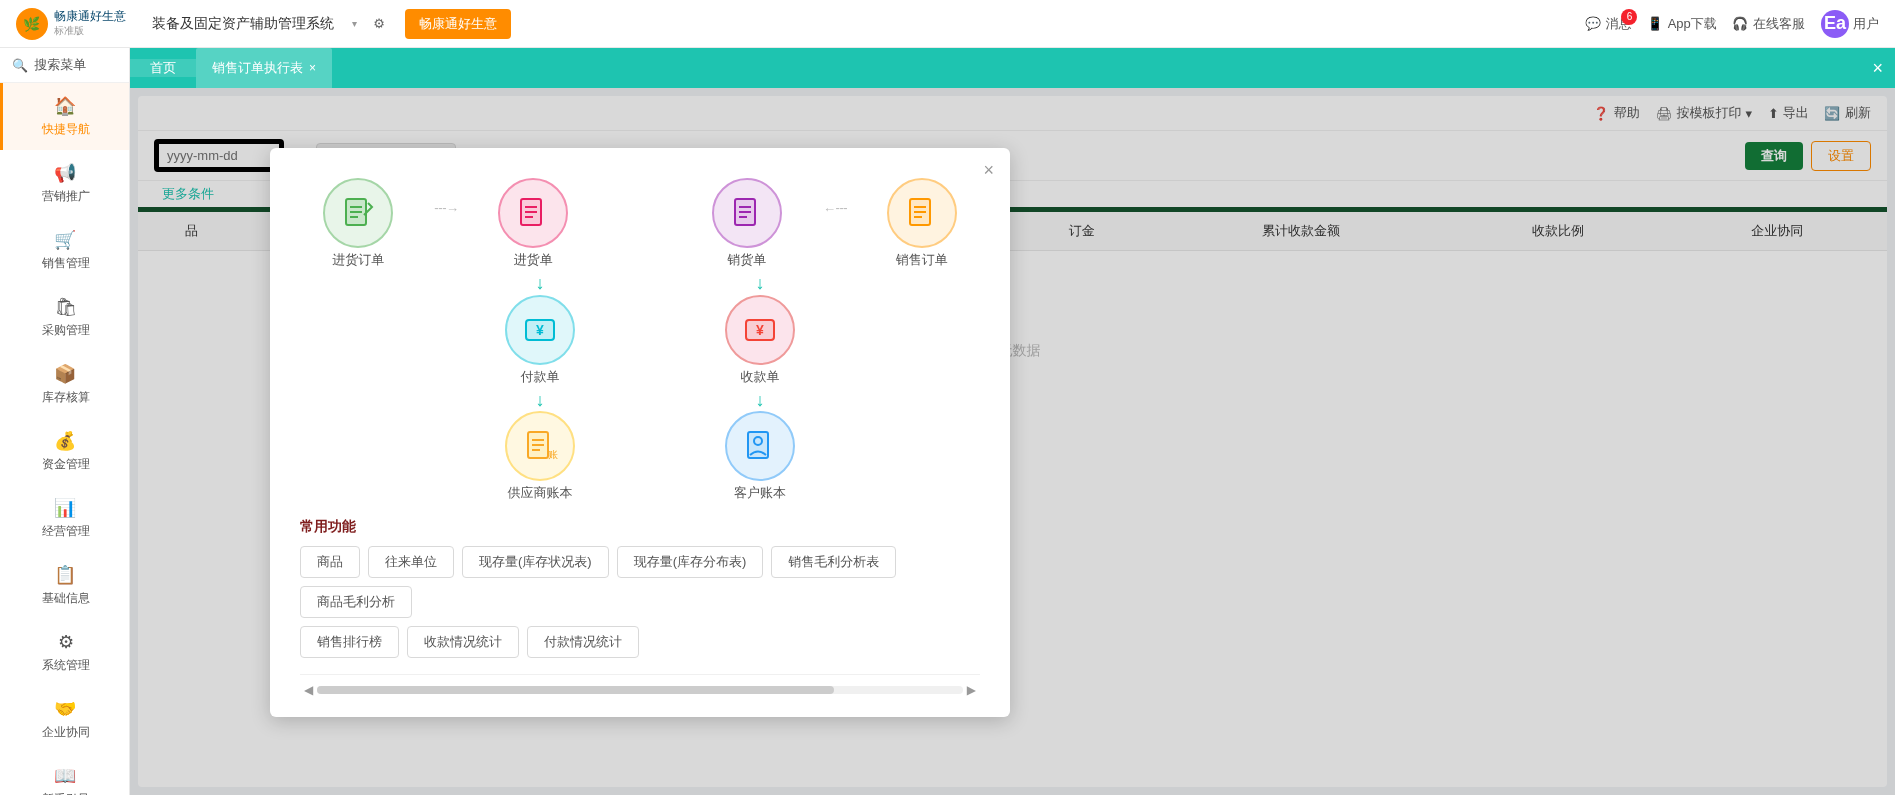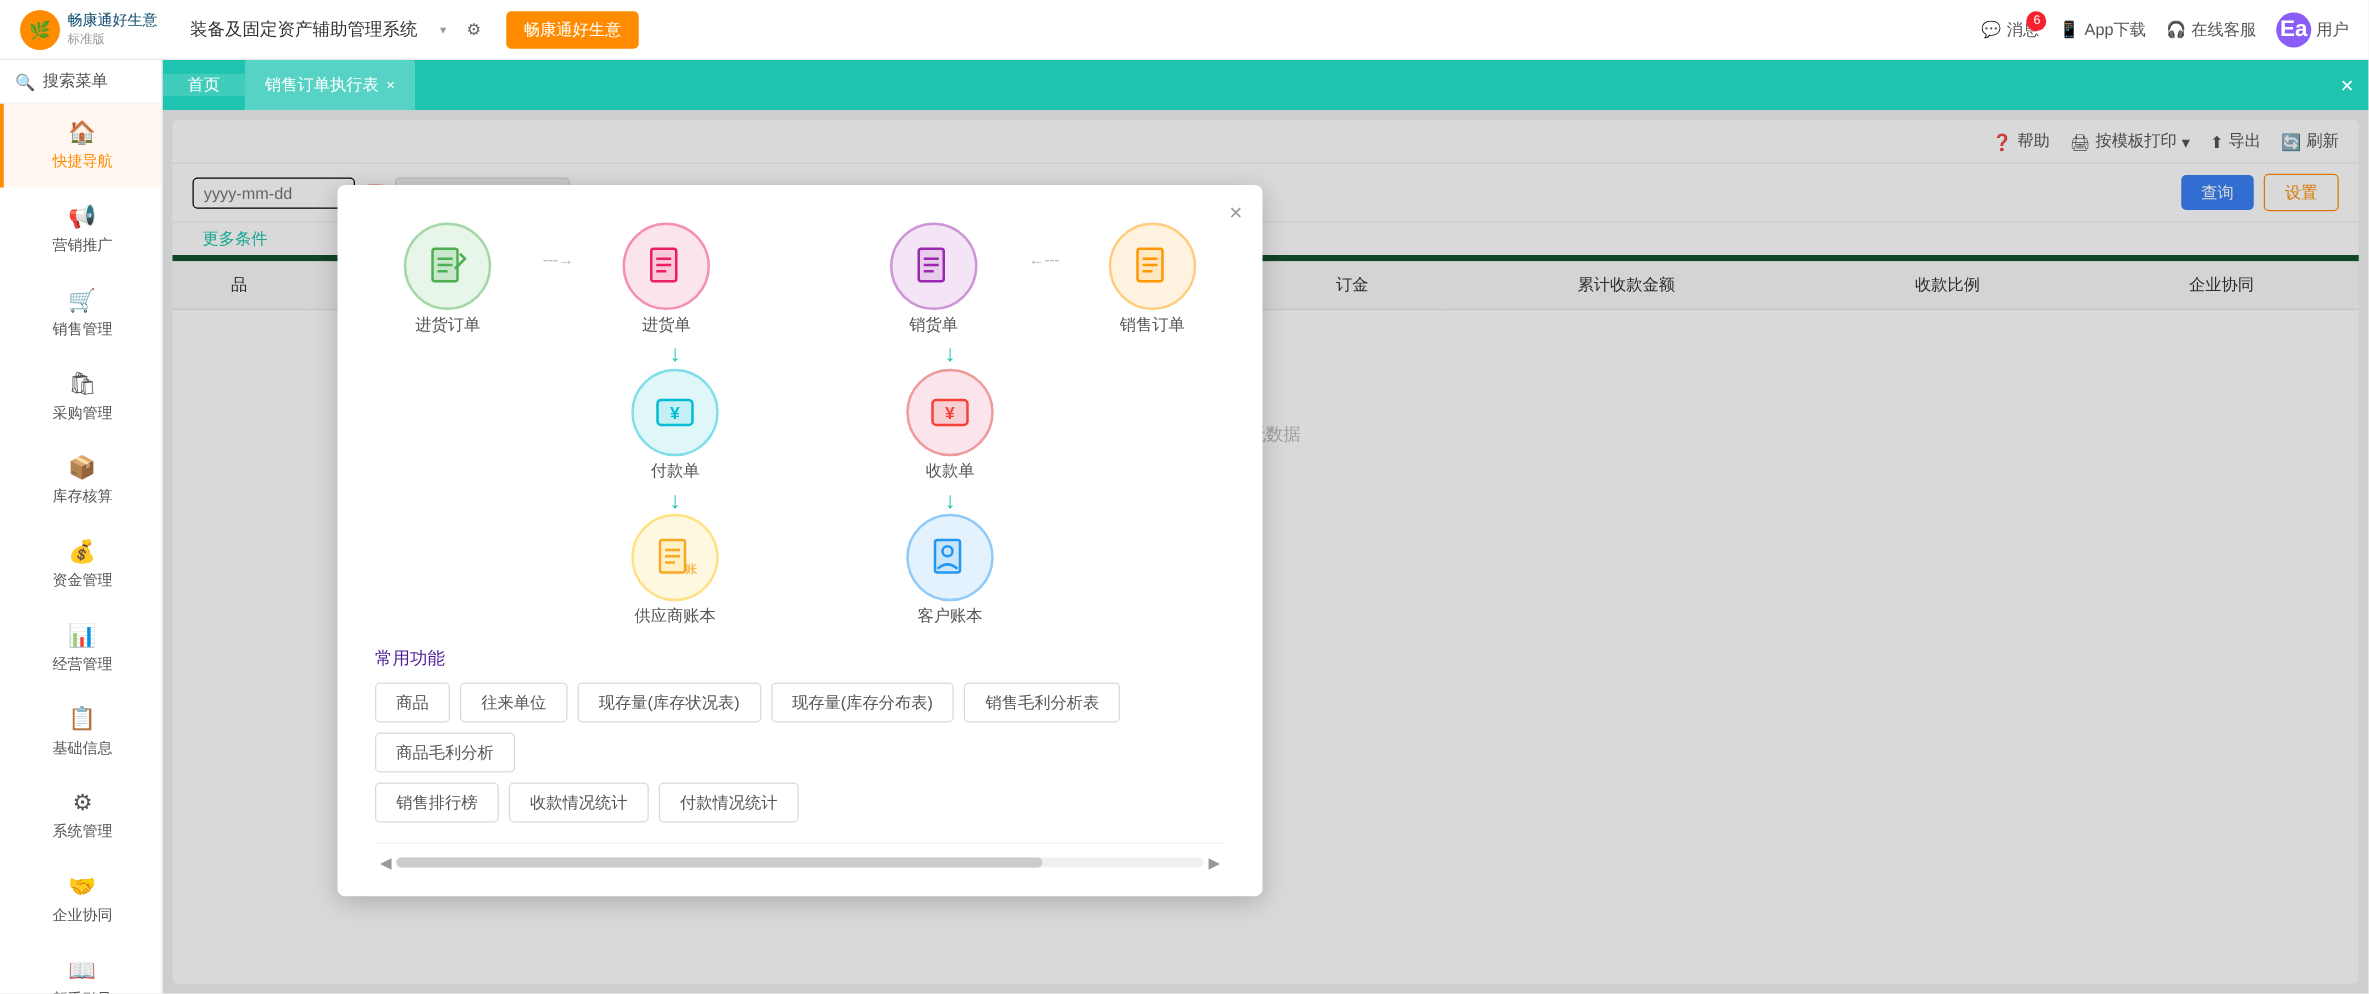--- a/index.html
+++ b/index.html
@@ -25,23 +25,23 @@
     .top-right { margin-left: auto; display: flex; align-items: center; gap: 16px; }
     .top-right-item { display: flex; align-items: center; gap: 4px; color: #555; font-size: 13px; cursor: pointer; position: relative; }
     .badge { background: #f5222d; color: white; border-radius: 50%; width: 16px; height: 16px; font-size: 10px; display: flex; align-items: center; justify-content: center; position: absolute; top: -6px; right: -6px; }
 
     
     .search-menu { padding: 8px 12px; display: flex; align-items: center; gap: 6px; color: #555; font-size: 13px; cursor: pointer; border-bottom: 1px solid #f0f0f0; }
     .sidebar-item { padding: 12px 0; display: flex; flex-direction: column; align-items: center; gap: 4px; cursor: pointer; color: #555; font-size: 12px; border-left: 3px solid transparent; }
     .sidebar-item.active { background: #fff7f0; color: #ff8c00; border-left: 3px solid #ff8c00; }
     .sidebar-item .icon { font-size: 18px; }
     .toolbar-btn { display: flex; align-items: center; gap: 4px; color: #555; font-size: 13px; cursor: pointer; }
-    .filter-date { border: 1px solid #000000; border-radius: 4px; padding: 4px 8px; font-size: 13px; width: 130px; color: #bbb; }
+    .filter-date { border: 5px solid #000000; border-radius: 4px; padding: 4px 8px; font-size: 13px; width: 130px; color: #bbb; }
     .filter-select { border: 1px solid #d9d9d9; border-radius: 4px; padding: 4px 8px; font-size: 13px; width: 140px; color: #555; appearance: none; }
-    .query-btn { background: #3b82f6; color: white; border: none; padding: 5px 16px; border-radius: 4px; font-size: 13px; cursor: pointer; }
+    .query-btn { background: #15803d; color: white; border: none; padding: 5px 16px; border-radius: 4px; font-size: 13px; cursor: pointer; font-weight: bold; }
     .set-btn { background: #fff; color: #ff8c00; border: 1px solid #ff8c00; padding: 5px 16px; border-radius: 4px; font-size: 13px; cursor: pointer; }
     .more-conditions { color: #1ec4b0; font-size: 13px; cursor: pointer; padding: 4px 8px; }
 
     
     .table-container { flex: 1; overflow: auto; }
     .data-table { width: 100%; border-collapse: collapse; }
     .data-table th { background: #fafafa; border-bottom: 1px solid #e8e8e8; padding: 10px 12px; font-size: 13px; color: #333; font-weight: 500; text-align: center; white-space: nowrap; }
     .no-data { display: flex; align-items: center; justify-content: center; height: 200px; color: #bbb; font-size: 14px; }
 
     
@@ -57,21 +57,21 @@
     .wf-circle.red { background: #fce4ec; color: #e91e63; border: 2px solid #f48fb1; }
     .wf-circle.purple { background: #f3e5f5; color: #9c27b0; border: 2px solid #ce93d8; }
     .wf-circle.orange { background: #fff3e0; color: #ff9800; border: 2px solid #ffcc80; }
     .wf-circle.teal { background: #e0f7fa; color: #00bcd4; border: 2px solid #80deea; }
     .wf-circle.pink { background: #fce4ec; color: #f44336; border: 2px solid #ef9a9a; }
     .wf-circle.yellow { background: #fff8e1; color: #f9a825; border: 2px solid #ffe082; }
     .wf-circle.blue { background: #e3f2fd; color: #2196f3; border: 2px solid #90caf9; }
     .wf-label { font-size: 13px; color: #555; text-align: center; }
 
     .common-func { margin-top: 16px; }
-    .common-func-title { font-size: 14px; color: #4c1d95; margin-bottom: 10px; font-weight: 400; }
+    .common-func-title { font-size: 14px; color: #7f1d1d; margin-bottom: 10px; font-weight: 700; }
     .func-btns { display: flex; flex-wrap: wrap; gap: 8px; }
     .func-btn { border: 1px solid #d9d9d9; background: #fff; border-radius: 4px; padding: 6px 16px; font-size: 13px; color: #555; cursor: pointer; }
 
     
     .dialog-scrollbar { margin-top: 16px; border-top: 1px solid #f0f0f0; padding-top: 8px; display: flex; align-items: center; }
     .scrollbar-track { flex: 1; height: 8px; background: #f0f0f0; border-radius: 4px; position: relative; }
     .scrollbar-thumb { width: 80%; height: 8px; background: #ccc; border-radius: 4px; }
     .scrollbar-arrow { color: #999; font-size: 12px; cursor: pointer; padding: 0 4px; }
 
     

